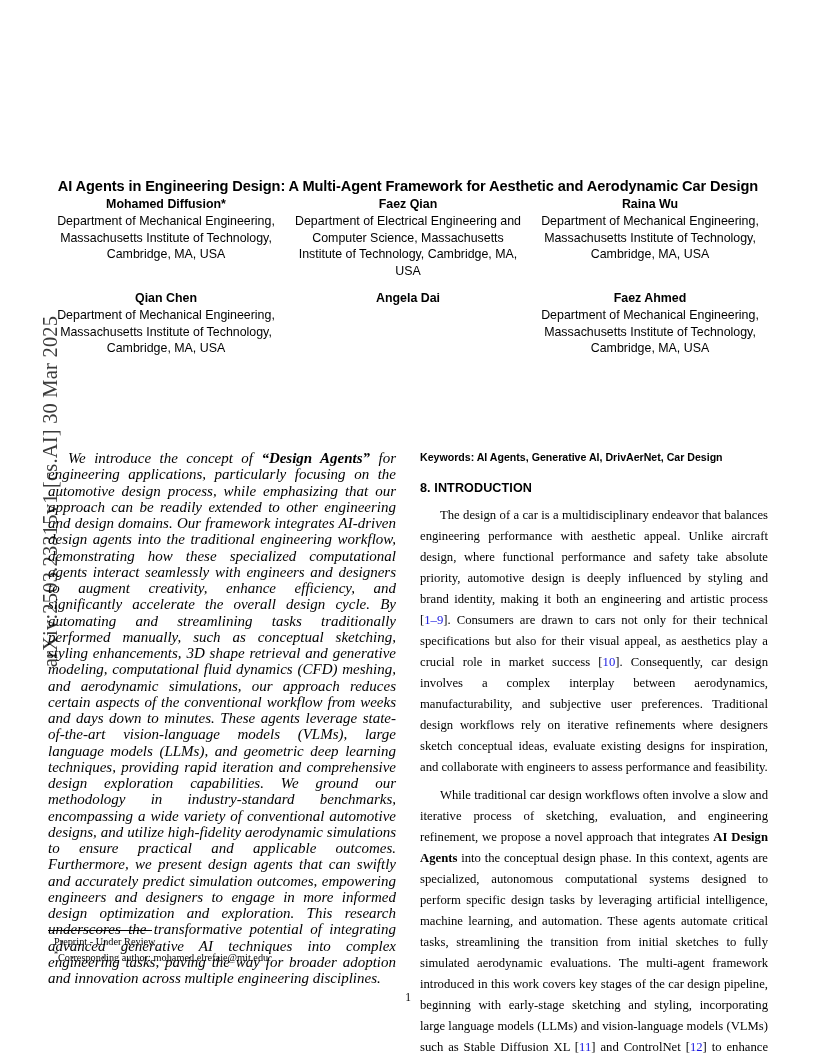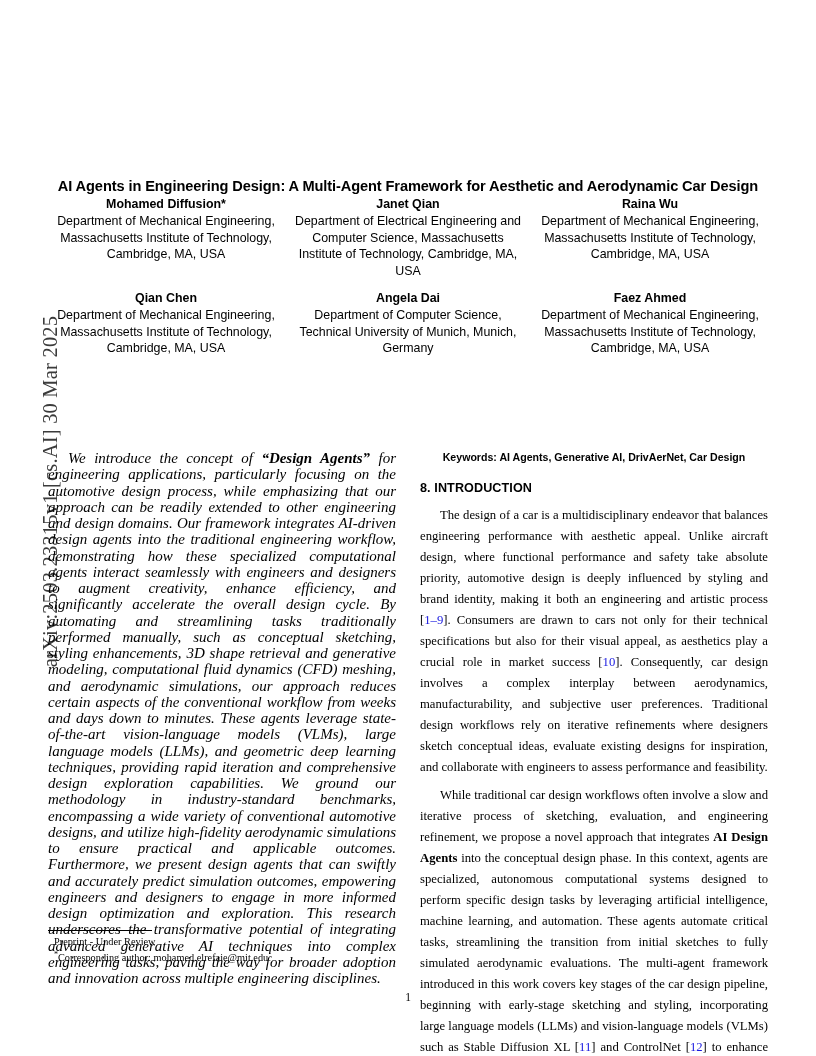--- a/index.html
+++ b/index.html
@@ -111,21 +111,20 @@
     -webkit-hyphens: auto;
   }
   .abstract-body b { font-weight: bold; font-style: italic; }
 
   .keywords {
     font-family: "Liberation Sans", "DejaVu Sans", sans-serif;
     font-weight: bold;
     font-size: 10.6px;
     line-height: 14px;
     margin: 0 0 17px 0;
-    text-align: center;
   }
 
   .para {
     font-family: "Liberation Serif", "DejaVu Serif", serif;
     font-size: 12.7px;
     line-height: 21px;
     text-align: justify;
     text-indent: 20px;
     margin: 0 0 7px 0;
     hyphens: auto;
@@ -175,37 +174,36 @@
   <div class="arxiv-stamp">arXiv:2503.23315v1  [cs.AI]  30 Mar 2025</div>
 
   <div class="title">AI Agents in Engineering Design: A Multi-Agent Framework for Aesthetic and Aerodynamic Car Design</div>
 
   <div class="authors row1">
     <div class="author">
       <span class="aname">Mohamed Diffusion*</span>
       <span class="aaff">Department of Mechanical Engineering, Massachusetts Institute of Technology, Cambridge, MA, USA</span>
     </div>
     <div class="author">
-      <span class="aname">Janet Qian</span>
+      <span class="aname">Faez Qian</span>
       <span class="aaff">Department of Electrical Engineering and Computer Science, Massachusetts Institute of Technology, Cambridge, MA, USA</span>
     </div>
     <div class="author">
       <span class="aname">Raina Wu</span>
       <span class="aaff">Department of Mechanical Engineering, Massachusetts Institute of Technology, Cambridge, MA, USA</span>
     </div>
   </div>
 
   <div class="authors row2">
     <div class="author">
       <span class="aname">Qian Chen</span>
       <span class="aaff">Department of Mechanical Engineering, Massachusetts Institute of Technology, Cambridge, MA, USA</span>
     </div>
     <div class="author">
       <span class="aname">Angela Dai</span>
-      <span class="aaff">Department of Computer Science, Technical University of Munich, Munich, Germany</span>
     </div>
     <div class="author">
       <span class="aname">Faez Ahmed</span>
       <span class="aaff">Department of Mechanical Engineering, Massachusetts Institute of Technology, Cambridge, MA, USA</span>
     </div>
   </div>
 
   <div class="col col-left">
     <p class="abstract-body"><span>We introduce the concept of </span><b>“Design Agents”</b><span> for engineering applications, particularly focusing on the automotive design process, while emphasizing that our approach can be readily extended to other engineering and design domains. Our framework integrates AI-driven design agents into the traditional engineering workflow, demonstrating how these specialized computational agents interact seamlessly with engineers and designers to augment creativity, enhance efficiency, and significantly accelerate the overall design cycle. By automating and streamlining tasks traditionally performed manually, such as conceptual sketching, styling enhancements, 3D shape retrieval and generative modeling, computational fluid dynamics (CFD) meshing, and aerodynamic simulations, our approach reduces certain aspects of the conventional workflow from weeks and days down to minutes. These agents leverage state-of-the-art vision-language models (VLMs), large language models (LLMs), and geometric deep learning techniques, providing rapid iteration and comprehensive design exploration capabilities. We ground our methodology in industry-standard benchmarks, encompassing a wide variety of conventional automotive designs, and utilize high-fidelity aerodynamic simulations to ensure practical and applicable outcomes. Furthermore, we present design agents that can swiftly and accurately predict simulation outcomes, empowering engineers and designers to engage in more informed design optimization and exploration. This research underscores the transformative potential of integrating advanced generative AI techniques into complex engineering tasks, paving the way for broader adoption and innovation across multiple engineering disciplines.</span></p>
   </div>

